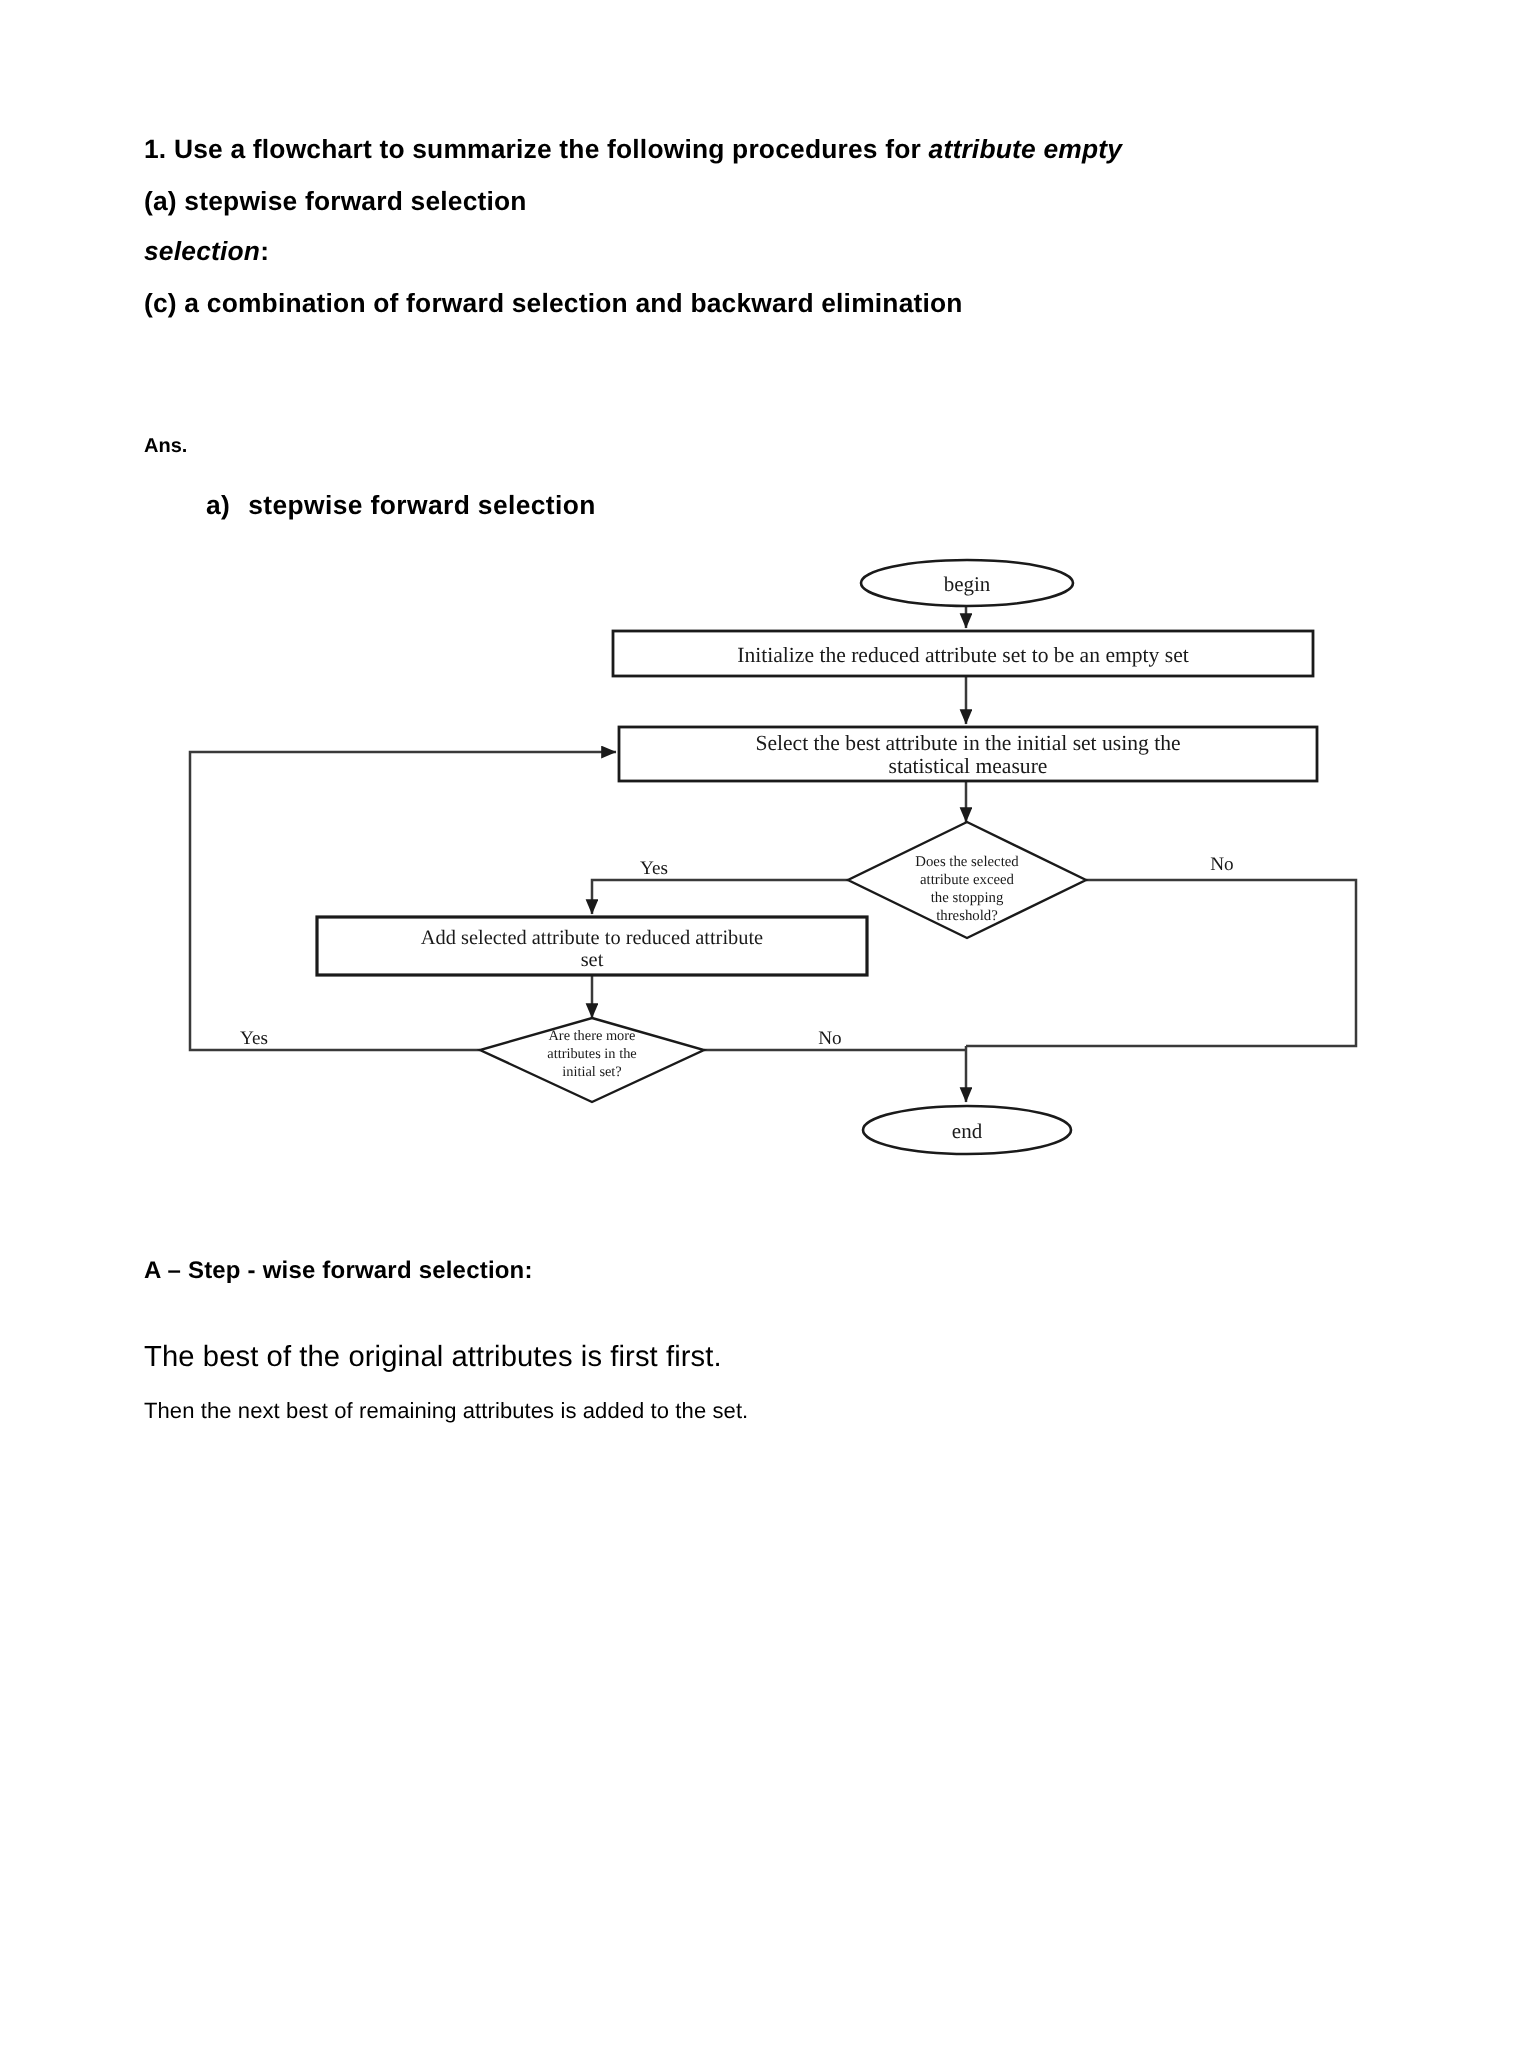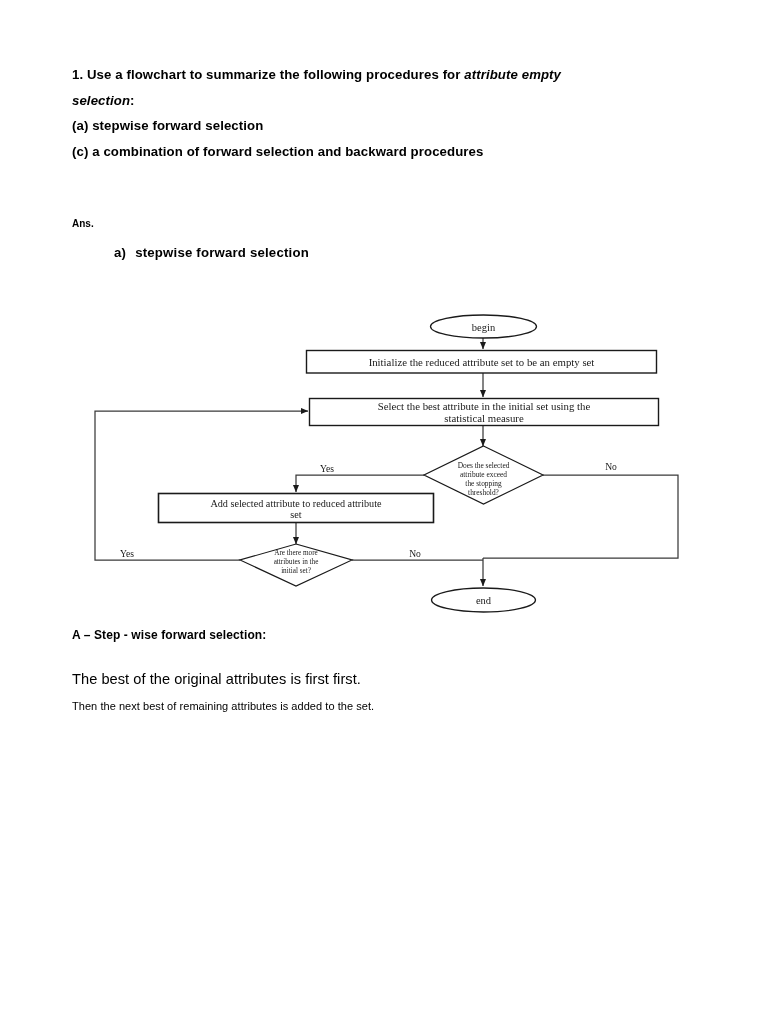--- a/index.html
+++ b/index.html
@@ -45,33 +45,31 @@
     font-size: 10px;
     font-weight: bold;
   }
   .ans-item {
     position: absolute;
     left: 103px;
     top: 245px;
     font-size: 13.2px;
     font-weight: bold;
     letter-spacing: 0.2px;
-    margin-left: 11px;
   }
   .ans-item .marker { margin-right: 9px; }
 
   
   .flow {
     position: absolute;
     left: 0;
     top: 0;
     width: 768px;
     height: 828px;
     pointer-events: none;
-    margin-top: 35px;
   }
   .flow svg { display: block; }
 
   
   .bottom-head {
     position: absolute;
     left: 72px;
     top: 628px;
     font-size: 12px;
     font-weight: bold;
@@ -94,25 +92,25 @@
 </style>
 </head>
 <body>
 
 <div class="page">
 
   <div class="q-block">
     <div class="q-line">
       <span>1. Use a flowchart to summarize the following procedures for </span><span class="ital">attribute empty</span>
     </div>
+    <div class="q-line">(a) stepwise forward selection</div>
     <div class="q-line">
       <span class="ital">selection</span><span>:</span>
     </div>
-    <div class="q-line">(a) stepwise forward selection</div>
-    <div class="q-line">(c) a combination of forward selection and backward procedures</div>
+    <div class="q-line">(c) a combination of forward selection and backward elimination</div>
   </div>
 
   <div class="ans-label">Ans.</div>
   <div class="ans-item">
     <span class="marker">a)</span><span>stepwise forward selection</span>
   </div>
 
   <div class="flow">
     <svg width="768" height="1024" viewBox="0 0 768 1024" xmlns="http://www.w3.org/2000/svg">
       <defs>

